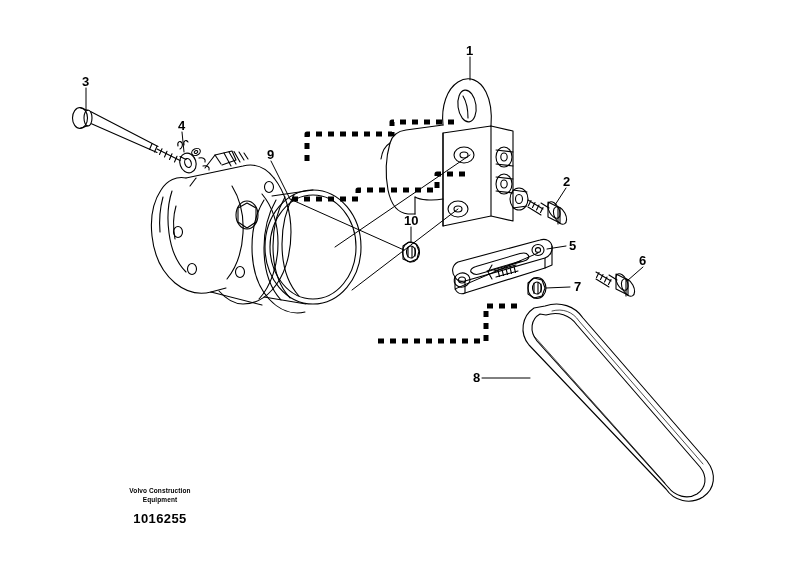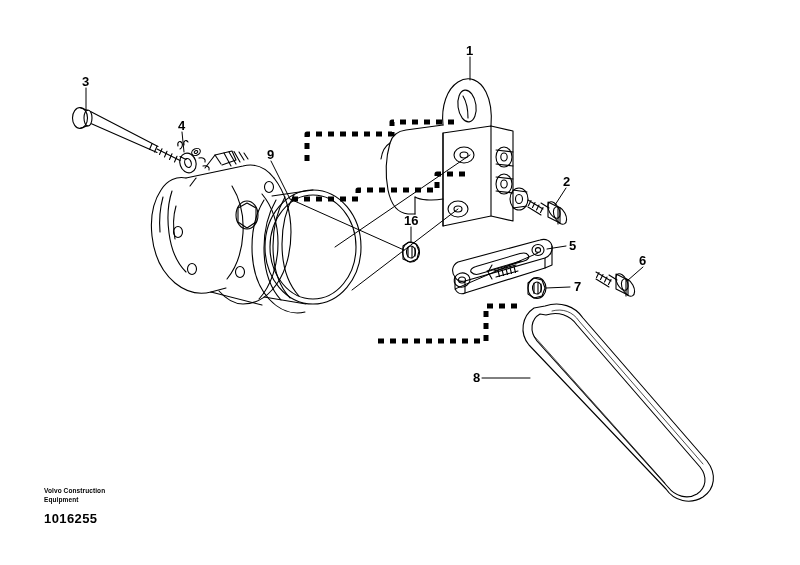--- a/index.html
+++ b/index.html
@@ -3,21 +3,21 @@
 <meta charset="utf-8">
 <style>
   html,body{margin:0;padding:0;background:#ffffff;}
   body{width:800px;height:565px;overflow:hidden;
        font-family:"Liberation Sans", sans-serif;color:#000;}
   #sheet{position:relative;width:800px;height:565px;background:#fff;}
   #art{position:absolute;left:0;top:0;width:800px;height:565px;}
   .callout{position:absolute;font-family:"Liberation Sans",sans-serif;
            font-size:13px;font-weight:bold;color:#000;line-height:1;
            white-space:nowrap;}
-  #footer{position:absolute;left:44px;top:487px;width:200px;}
+  #footer{position:absolute;left:60px;top:487px;width:200px;text-align:center;}
   #footer .brand{font-size:6.5px;font-weight:bold;line-height:1.35;
                  letter-spacing:.1px;}
   #footer .partno{font-size:13px;font-weight:bold;margin-top:6px;
                   letter-spacing:.4px;}
 </style>
 </head>
 <body>
 
 <div id="sheet">
 
@@ -270,21 +270,21 @@
 
   <div class="callout" style="left:466px;top:44px;">1</div>
   <div class="callout" style="left:563px;top:175px;">2</div>
   <div class="callout" style="left:82px;top:75px;">3</div>
   <div class="callout" style="left:178px;top:119px;">4</div>
   <div class="callout" style="left:569px;top:239px;">5</div>
   <div class="callout" style="left:639px;top:254px;">6</div>
   <div class="callout" style="left:574px;top:280px;">7</div>
   <div class="callout" style="left:473px;top:371px;">8</div>
   <div class="callout" style="left:267px;top:148px;">9</div>
-  <div class="callout" style="left:404px;top:214px;">16</div>
+  <div class="callout" style="left:404px;top:214px;">10</div>
 
   <div id="footer">
     <div class="brand">Volvo Construction</div>
     <div class="brand">Equipment</div>
     <div class="partno">1016255</div>
   </div>
 
 </div>
 
 </body></html>

